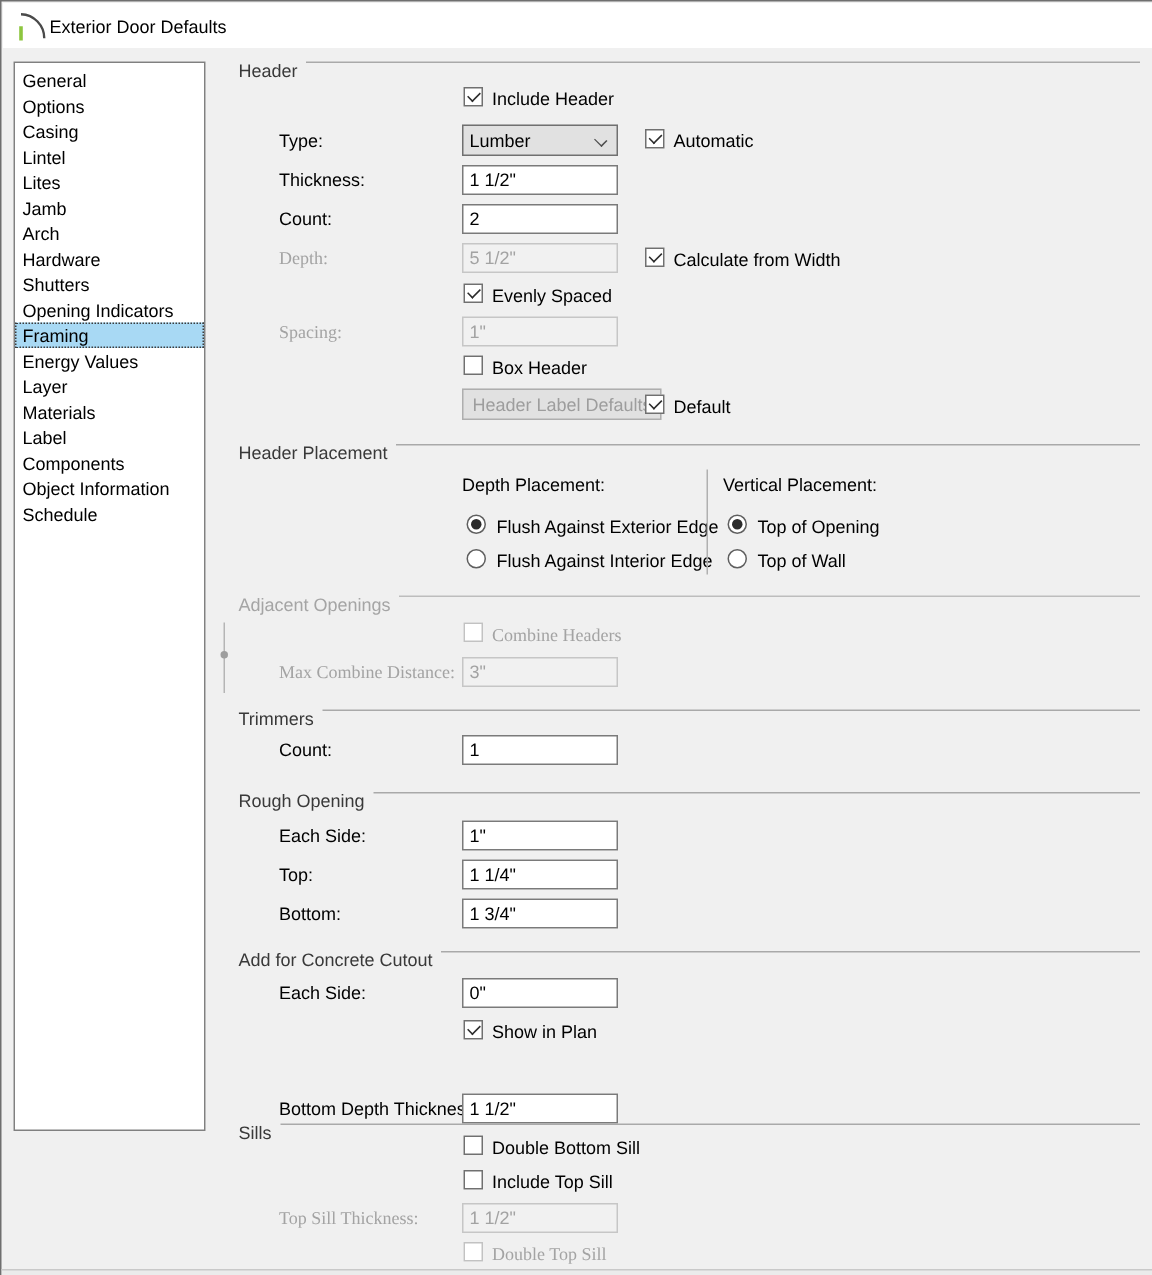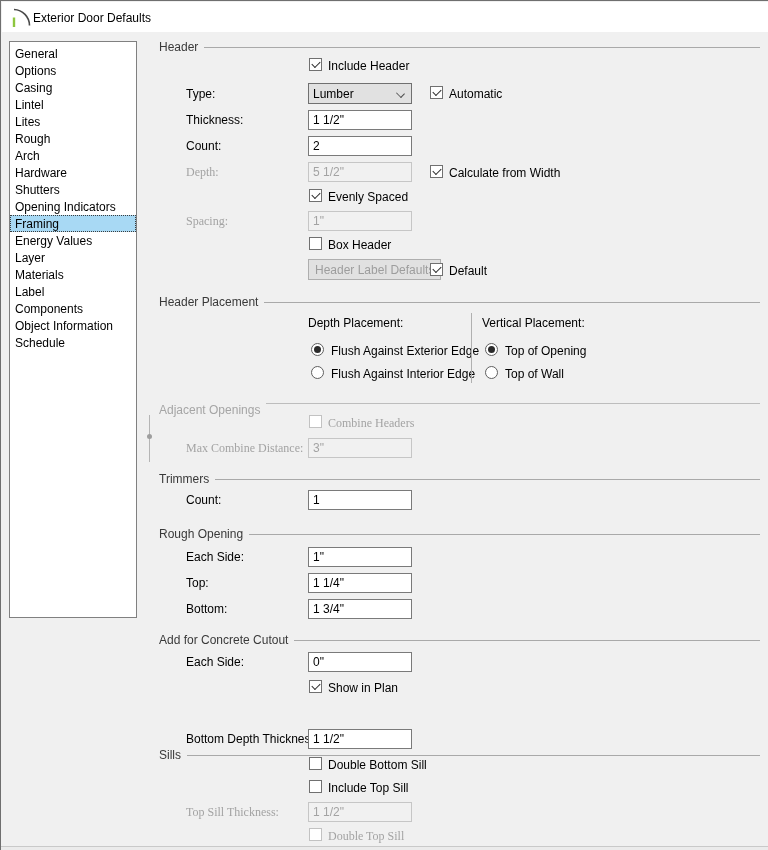--- a/index.html
+++ b/index.html
@@ -5,35 +5,35 @@
   * { margin:0; padding:0; box-sizing:border-box; }
   html,body { width:768px; height:850px; }
   body { font-family:"Liberation Sans", sans-serif; font-size:12px; color:#000; }
   .window { position:relative; width:768px; height:850px; background:#f0f0f0;
             border-top:1px solid #6f6f6f; border-left:1px solid #6f6f6f; overflow:hidden; }
   .titlebar { position:absolute; left:1px; top:1px; right:0; height:30px; background:#ffffff; }
   .titlebar .ticon { position:absolute; left:8px; top:5px; }
   .titlebar .ttext { position:absolute; left:31px; top:9px; font-size:12px; color:#000; }
 
   
-  .sidebar { position:absolute; left:8px; top:40px; width:128px; height:577px;
+  .sidebar { position:absolute; left:8px; top:40px; width:128px; height:713px;
              background:#fff; border:1px solid #808080; overflow:hidden; padding-top:3px; }
   .sb-item { height:17px; line-height:17px; padding-left:4px; border:1px solid transparent;
              white-space:nowrap; cursor:default; }
   .sb-item.sel { background:#a8d9f4; border:1px dotted #3c3c3c; }
 
   .splitter { position:absolute; left:148px; top:414px; width:1px; height:47px; background:#b5b5b5; }
   .splitter .dot { position:absolute; left:-2px; top:19px; width:5px; height:5px;
                    background:#9e9e9e; border-radius:50%; }
 
   
-  .grouprow { position:absolute; left:158px; right:8px; display:flex; align-items:center; gap:6px; height:14px; }
+  .grouprow { position:absolute; left:158px; right:8px; display:flex; align-items:flex-start; gap:6px; height:14px; }
   .grouprow .gt { color:#393939; white-space:nowrap; }
   .grouprow .gl { flex:1; height:1px; background:#a9a9a9; margin-top:1px; }
-  .grouprow.dis .gt { color:#a5a5a5;margin-top:14px; }
+  .grouprow.dis .gt { color:#a5a5a5; }
   .grouprow.dis .gl { background:#bdbdbd; }
 
   .flabel { position:absolute; white-space:nowrap; line-height:14px; }
   .flabel.dis { color:#a3a3a3;font-family:Liberation Serif, serif; }
 
   .input { position:absolute; width:104px; height:20px; background:#fff; border:1px solid #7a7a7a;
            font-family:"Liberation Sans",sans-serif; font-size:12px; padding:0 4px; color:#000; }
   .input.dis { background:#f1f1f1; border-color:#c6c6c6; color:#a3a3a3; }
 
   .combo { position:absolute; width:104px; height:21px; background:#e1e1e1; border:1px solid #707070;
@@ -73,21 +73,21 @@
     </span>
     <span class="ttext">Exterior Door Defaults</span>
   </div>
 
   <div class="sidebar" id="sidebar">
       <div class="sb-item">General</div>
       <div class="sb-item">Options</div>
       <div class="sb-item">Casing</div>
       <div class="sb-item">Lintel</div>
       <div class="sb-item">Lites</div>
-      <div class="sb-item">Rough</div>
+      <div class="sb-item">Jamb</div>
       <div class="sb-item">Arch</div>
       <div class="sb-item">Hardware</div>
       <div class="sb-item">Shutters</div>
       <div class="sb-item">Opening Indicators</div>
       <div class="sb-item sel">Framing</div>
       <div class="sb-item">Energy Values</div>
       <div class="sb-item">Layer</div>
       <div class="sb-item">Materials</div>
       <div class="sb-item">Label</div>
       <div class="sb-item">Components</div>

